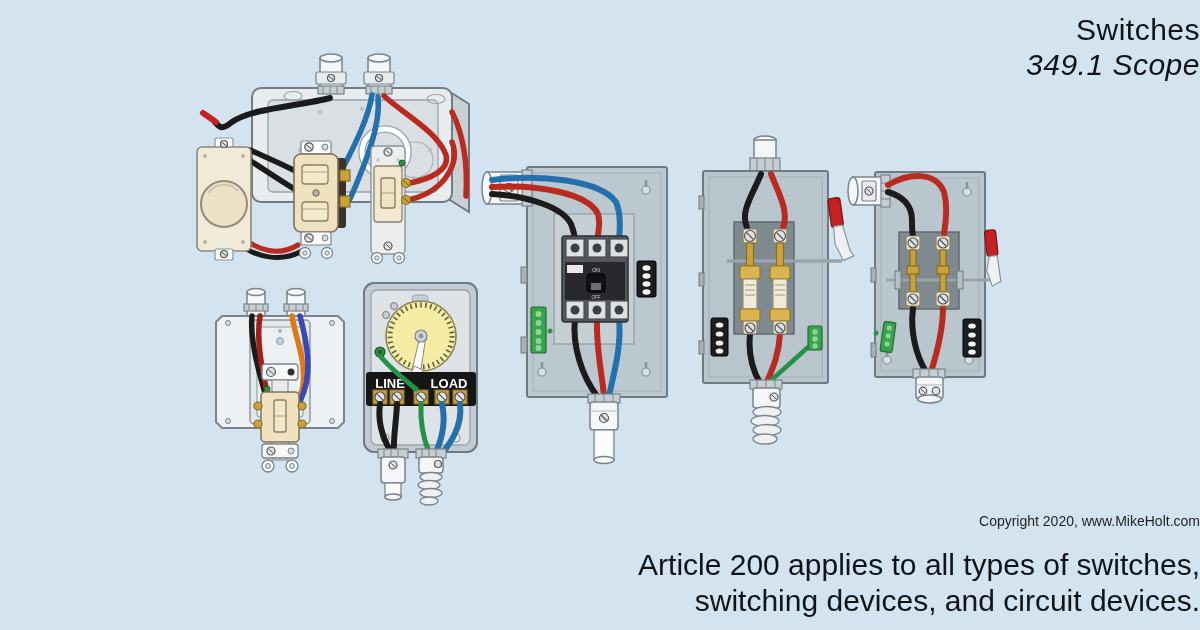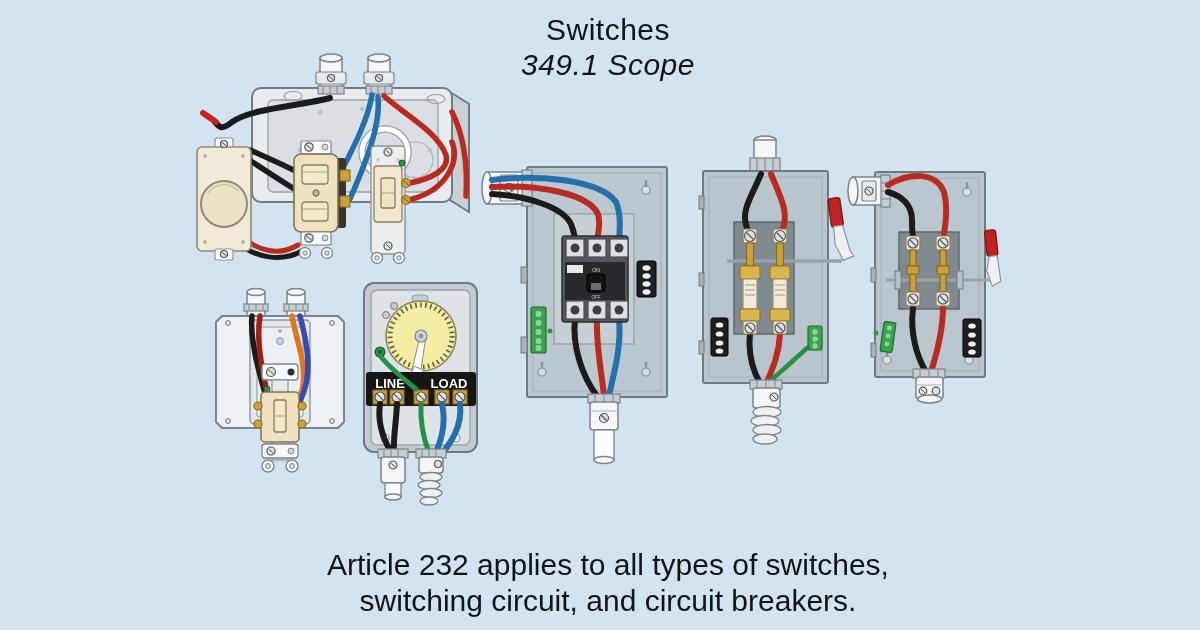--- a/index.html
+++ b/index.html
@@ -1,19 +1,19 @@
 <!DOCTYPE html>
 <html><head>
 <meta charset="utf-8">
 <style>
   html,body{margin:0;padding:0;}
   body{font-family:"Liberation Sans",sans-serif;background:#d3e4f0;}
   #canvas{position:relative;width:1200px;height:630px;background:#d3e4f0;overflow:hidden;}
   #art{position:absolute;left:0;top:0;width:1200px;height:630px;}
-  .txt{position:absolute;left:16px;right:0;text-align:center;color:#101418;}
+  .txt{position:absolute;left:16px;right:0;text-align:right;color:#101418;}
   .title-line{top:13px;font-size:30px;letter-spacing:.5px;}
   .subtitle-line{top:48px;font-size:30px;font-style:italic;letter-spacing:.5px;}
   .copyright-line{top:513px;font-size:14px;color:#1d1f22;}
   .caption-1{top:548px;font-size:30px;}
   .caption-2{top:584px;font-size:30px;}
   .w{fill:none;stroke-linecap:round;stroke-linejoin:round;}
   .metal{fill:#f4f6f7;stroke:#7a848a;stroke-width:1.5;}
   .locknut{fill:#c6ced3;stroke:#7a848a;stroke-width:1.2;}
   .cream{fill:#e9e1c9;stroke:#8a8066;stroke-width:1.2;}
   .brass{fill:#c9a23c;stroke:#8a6d1e;stroke-width:1.2;}
@@ -528,16 +528,17 @@
       <circle cx="923" cy="391" r="3.8" class="screwhead"></circle>
           <line x1="920.7" y1="388.7" x2="925.3" y2="393.3" stroke="#555" stroke-width="1"></line>
       <circle cx="936" cy="391" r="3.8" class="screwhead"></circle>
       <ellipse cx="929.5" cy="399" rx="12" ry="4" class="metal"></ellipse>
     </g>
   </g>
 </svg>
 
 <div class="txt title-line">Switches</div>
 <div class="txt subtitle-line">349.1 Scope</div>
-<div class="txt caption-1">Article 232 applies to all types of switches,</div>
-<div class="txt caption-2">switching circuit, and circuit breakers.</div>
+<div class="txt copyright-line">Copyright 2020, www.MikeHolt.com</div>
+<div class="txt caption-1">Article 200 applies to all types of switches,</div>
+<div class="txt caption-2">switching devices, and circuit devices.</div>
 
 </div>
 
 </body></html>

